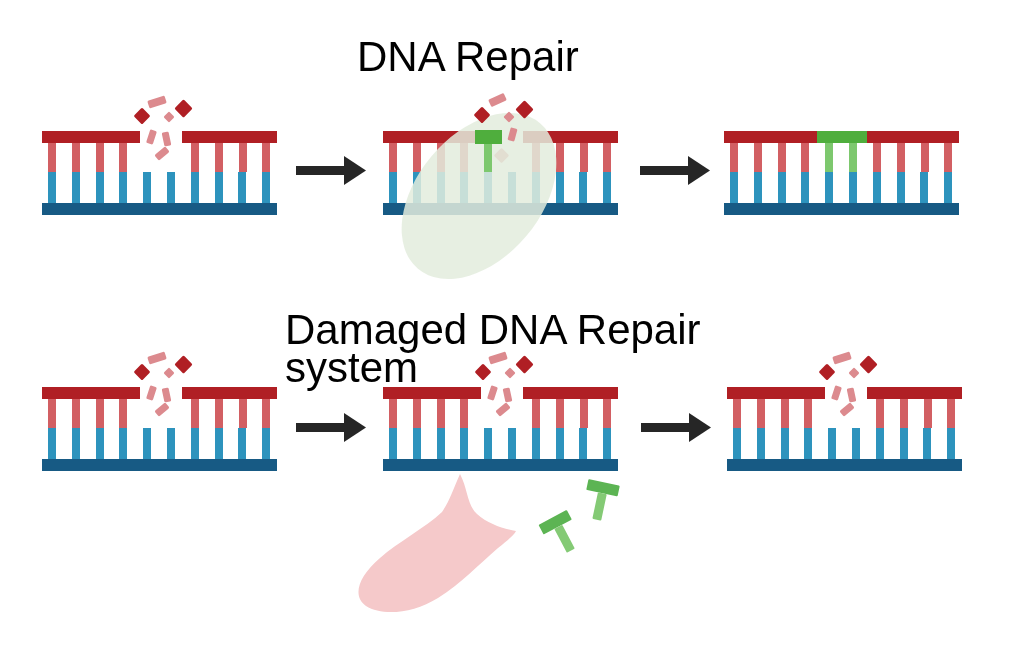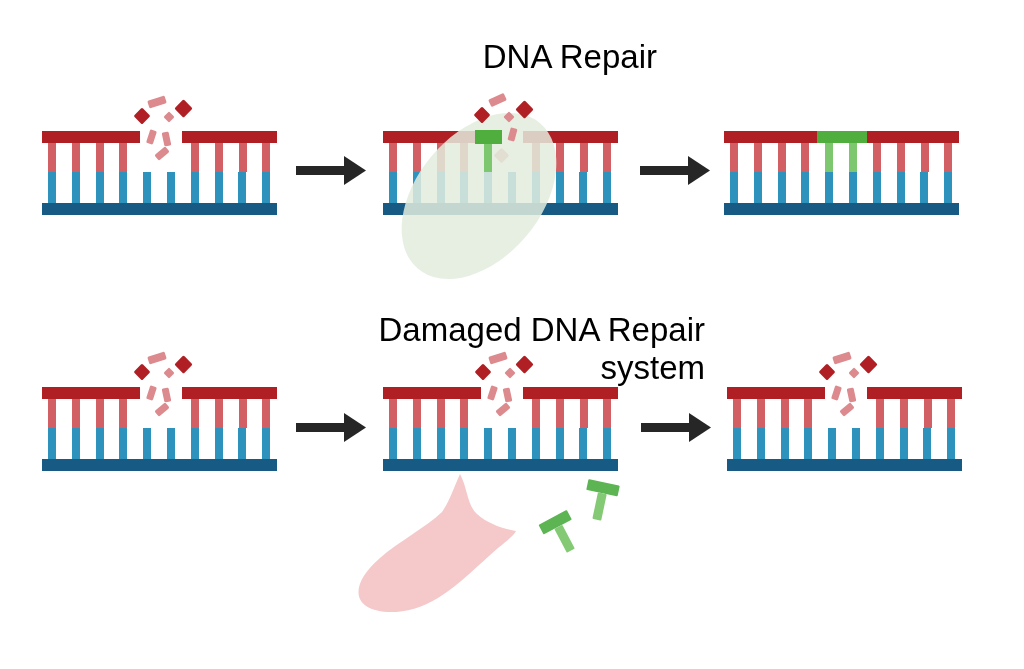--- a/index.html
+++ b/index.html
@@ -2,21 +2,21 @@
 <html style="--background: #ffffff; --title: #000000; --strand-top: #b01f24; --base-top: #d25f63; --strand-bottom: #175a84; --base-bottom: #2d93bd; --repair-segment: #4fae3d; --repair-base: #7dc86e; --nucleotide-bar: #5cb453; --nucleotide-stem: #84ca75; --repair-enzyme: #e3ecdd; --damaged-enzyme: #f5c9ca; --debris-dark: #b01f24; --debris-light: #dc8a8e; --arrow: #262626;"><head>
 <meta charset="utf-8">
 <style>
   html,body{margin:0;padding:0;background:var(--background,#fff);}
   .canvas{
     position:relative;width:1024px;height:669px;overflow:hidden;
     background:var(--background,#fff);
     font-family:"Liberation Sans","DejaVu Sans",sans-serif;
   }
   .row-title{
-    position:absolute;text-align:right;font-size:33px;line-height:38px;
+    position:absolute;text-align:left;font-size:42px;line-height:38px;
     color:var(--title,#000);letter-spacing:0;
   }
   .t1{left:357px;top:38px;width:300px;}
   .t2{left:285px;top:311px;width:420px;}
 
   
   .dna{position:absolute;width:235px;height:84px;}
   .bar{position:absolute;height:12px;}
   .bar.top{top:0;background:var(--strand-top,#b01f24);}
   .bar.top.seg-l{left:0;width:98px;}

